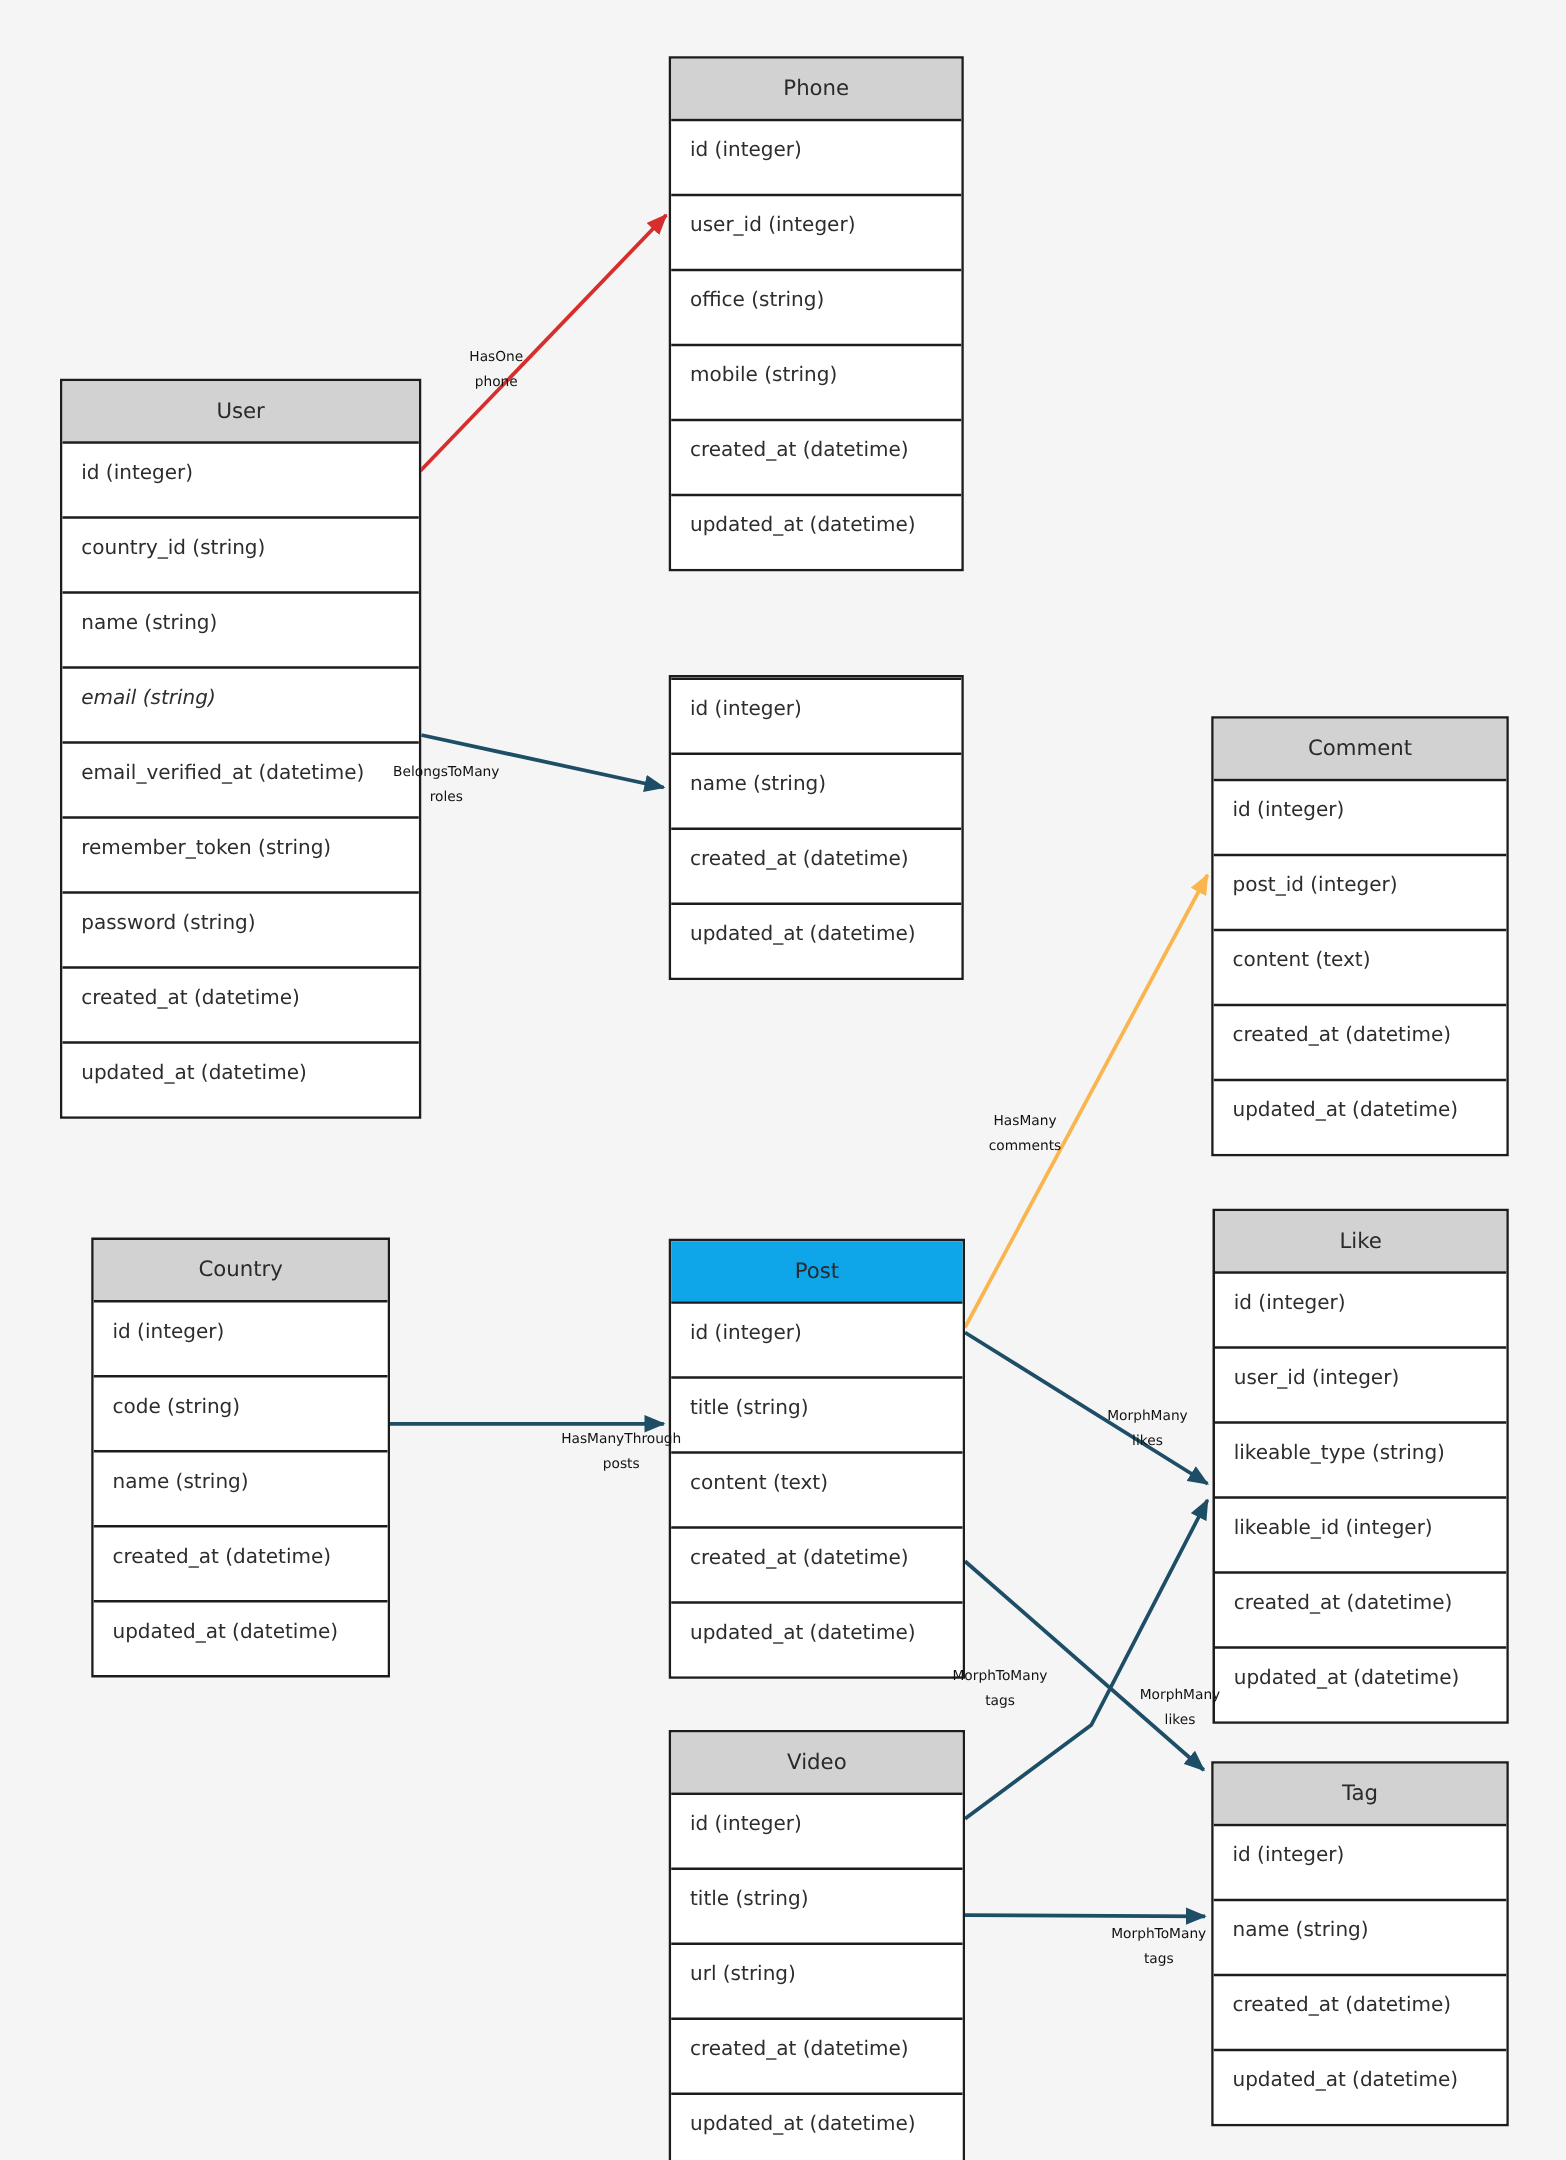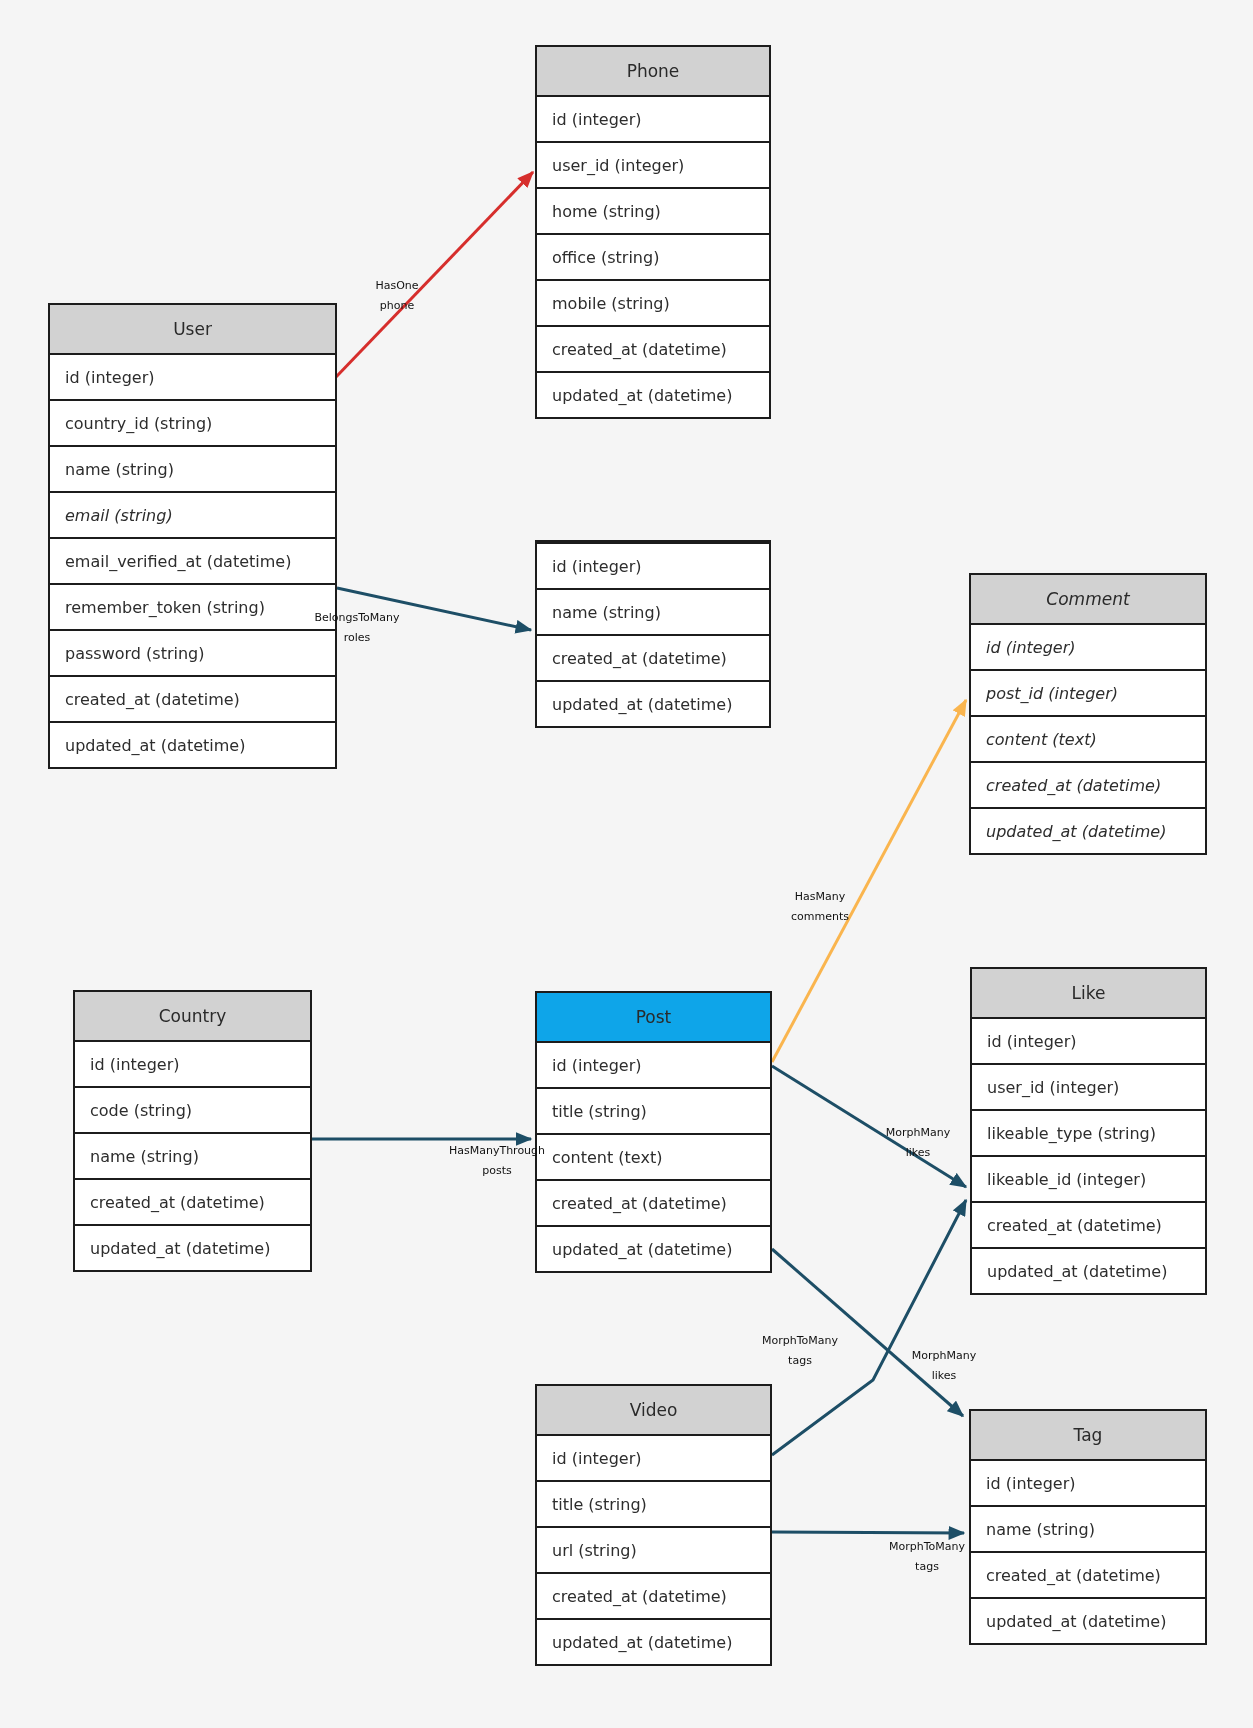--- a/index.html
+++ b/index.html
@@ -31,21 +31,21 @@
   }
   .entity-header {
     height: 48px;
     line-height: 48px;
     text-align: center;
     background: #d2d2d2;
     font-size: 17px;
     color: #2a2a2a;
   }
   .entity-row {
-    height: 46px;
+    height: 60px;
     line-height: 46px;
     border-top: 2px solid #1c1c1c;
     padding-left: 15px;
     font-size: 16px;
     color: #2d2d2d;
     background: #ffffff;
     white-space: nowrap;
   }
   .edge-label {
     position: absolute;
@@ -95,21 +95,20 @@
       <polyline points="772,1066 966,1187" fill="none" stroke="#1d4e66" stroke-width="3" marker-end="url(#ah4)"></polyline>
       <polyline points="772,1249 963,1416" fill="none" stroke="#1d4e66" stroke-width="3" marker-end="url(#ah5)"></polyline>
       <polyline points="772,1455 873,1380 966,1200" fill="none" stroke="#1d4e66" stroke-width="3" marker-end="url(#ah6)"></polyline>
       <polyline points="772,1532 964,1533" fill="none" stroke="#1d4e66" stroke-width="3" marker-end="url(#ah7)"></polyline>
     </svg>
   <div id="entities-layer">
       <div class="entity" style="left: 535px; top: 45px; width: 236px; border-color: rgb(28, 28, 28);">
         <div class="entity-header" style="background: rgb(210, 210, 210);">Phone</div>
         <div class="entity-row" style="border-top-color: rgb(28, 28, 28);">id (integer)</div>
         <div class="entity-row" style="border-top-color: rgb(28, 28, 28);">user_id (integer)</div>
-        <div class="entity-row" style="border-top-color: rgb(28, 28, 28);">home (string)</div>
         <div class="entity-row" style="border-top-color: rgb(28, 28, 28);">office (string)</div>
         <div class="entity-row" style="border-top-color: rgb(28, 28, 28);">mobile (string)</div>
         <div class="entity-row" style="border-top-color: rgb(28, 28, 28);">created_at (datetime)</div>
         <div class="entity-row" style="border-top-color: rgb(28, 28, 28);">updated_at (datetime)</div>
       </div>
       <div class="entity" style="left: 48px; top: 303px; width: 289px; border-color: rgb(28, 28, 28);">
         <div class="entity-header" style="background: rgb(210, 210, 210);">User</div>
         <div class="entity-row" style="border-top-color: rgb(28, 28, 28);">id (integer)</div>
         <div class="entity-row" style="border-top-color: rgb(28, 28, 28);">country_id (string)</div>
         <div class="entity-row" style="border-top-color: rgb(28, 28, 28);">name (string)</div>
@@ -119,21 +118,21 @@
         <div class="entity-row" style="border-top-color: rgb(28, 28, 28);">password (string)</div>
         <div class="entity-row" style="border-top-color: rgb(28, 28, 28);">created_at (datetime)</div>
         <div class="entity-row" style="border-top-color: rgb(28, 28, 28);">updated_at (datetime)</div>
       </div>
       <div class="entity" style="left: 535px; top: 540px; width: 236px; border-color: rgb(28, 28, 28);">
         <div class="entity-row" style="border-top-color: rgb(28, 28, 28);">id (integer)</div>
         <div class="entity-row" style="border-top-color: rgb(28, 28, 28);">name (string)</div>
         <div class="entity-row" style="border-top-color: rgb(28, 28, 28);">created_at (datetime)</div>
         <div class="entity-row" style="border-top-color: rgb(28, 28, 28);">updated_at (datetime)</div>
       </div>
-      <div class="entity" style="left: 969px; top: 573px; width: 238px; border-color: rgb(28, 28, 28); font-style: italic;">
+      <div class="entity" style="left: 969px; top: 573px; width: 238px; border-color: rgb(28, 28, 28);">
         <div class="entity-header" style="background: rgb(210, 210, 210);">Comment</div>
         <div class="entity-row" style="border-top-color: rgb(28, 28, 28);">id (integer)</div>
         <div class="entity-row" style="border-top-color: rgb(28, 28, 28);">post_id (integer)</div>
         <div class="entity-row" style="border-top-color: rgb(28, 28, 28);">content (text)</div>
         <div class="entity-row" style="border-top-color: rgb(28, 28, 28);">created_at (datetime)</div>
         <div class="entity-row" style="border-top-color: rgb(28, 28, 28);">updated_at (datetime)</div>
       </div>
       <div class="entity" style="left: 73px; top: 990px; width: 239px; border-color: rgb(28, 28, 28);">
         <div class="entity-header" style="background: rgb(210, 210, 210);">Country</div>
         <div class="entity-row" style="border-top-color: rgb(28, 28, 28);">id (integer)</div>

